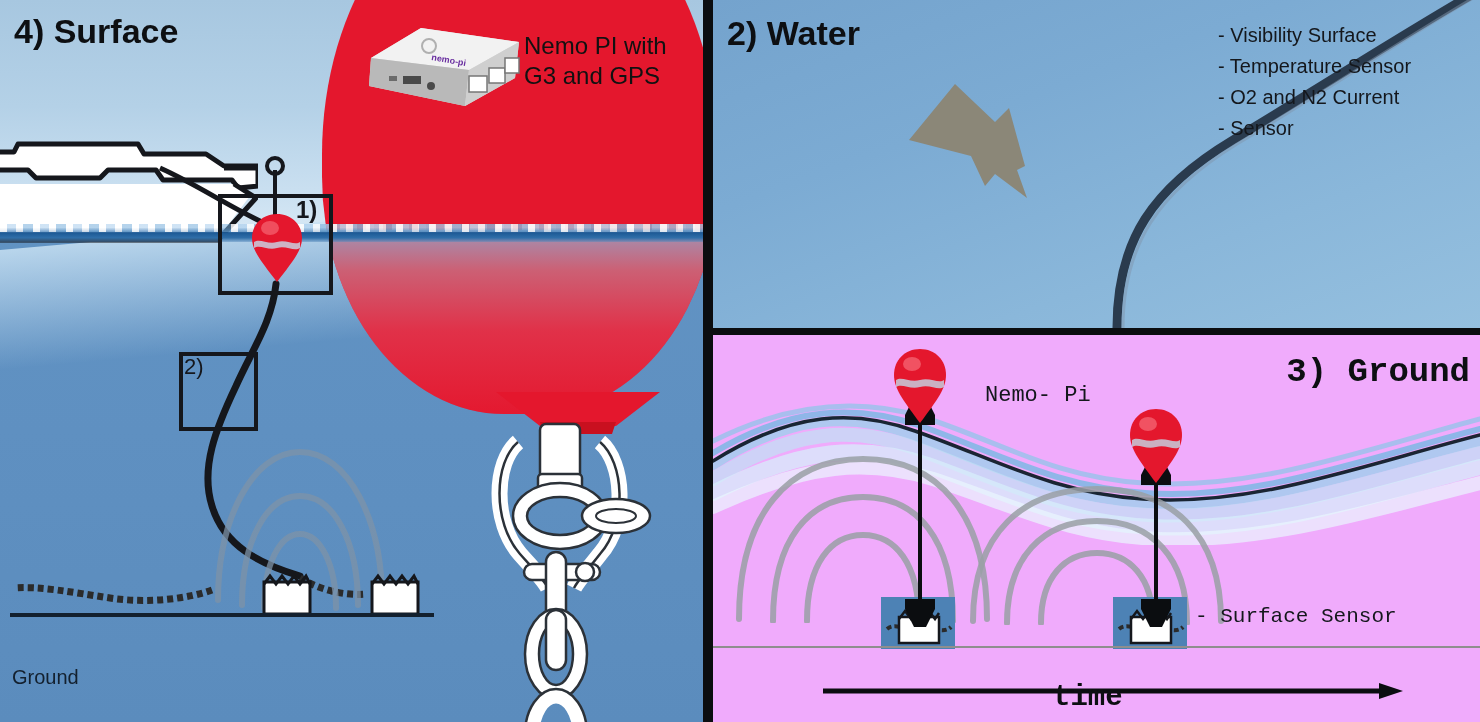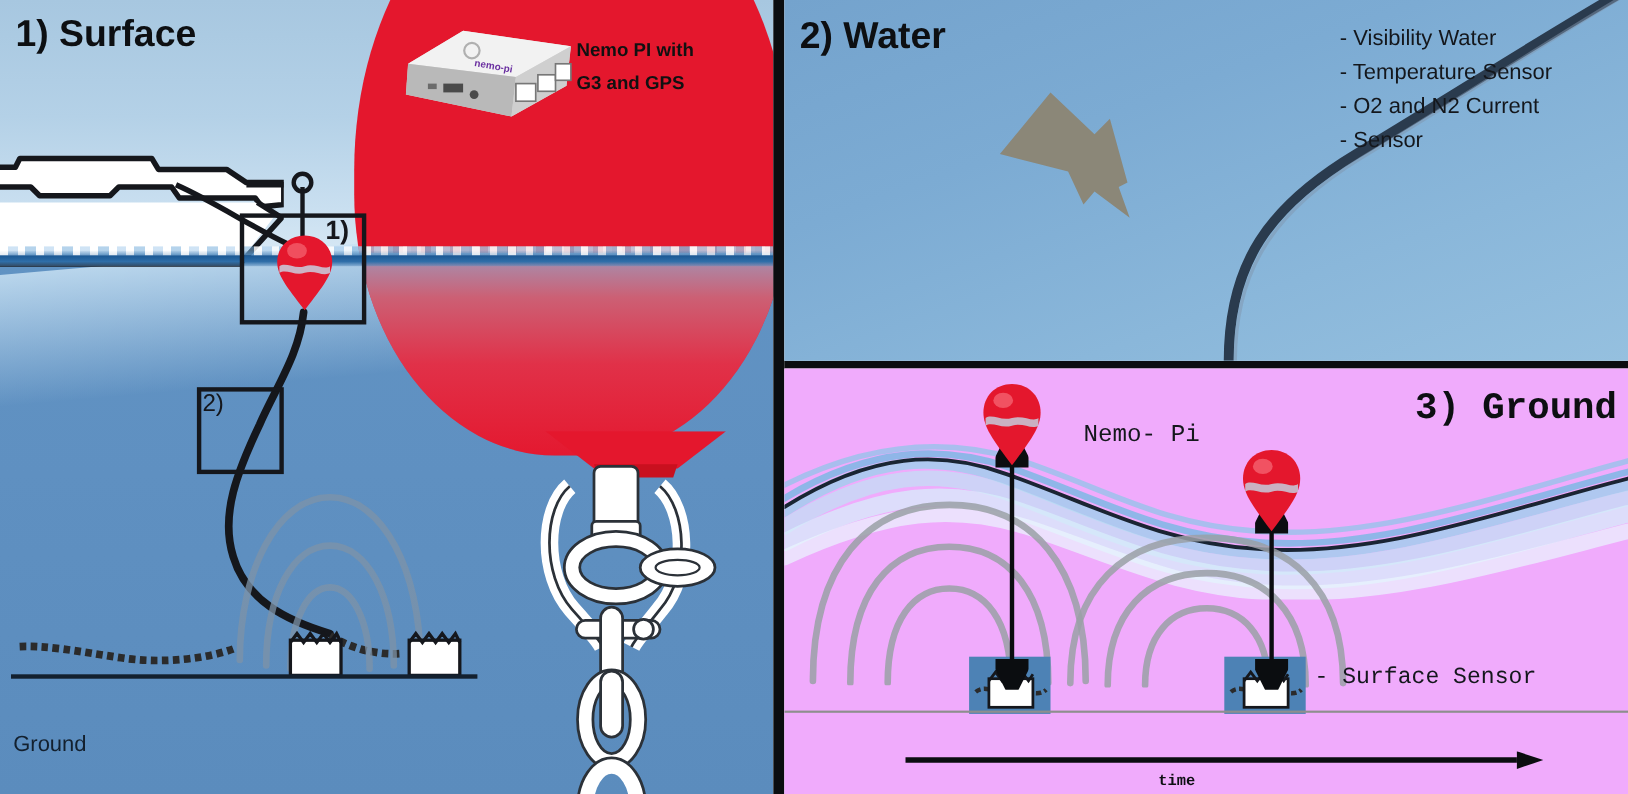--- a/index.html
+++ b/index.html
@@ -78,21 +78,21 @@
     background: repeating-linear-gradient(90deg,
       rgba(214,178,190,0.95) 0px, rgba(214,178,190,0.95) 9px,
       rgba(190,140,158,0.85) 9px, rgba(190,140,158,0.85) 18px,
       rgba(228,200,208,0.9) 18px, rgba(228,200,208,0.9) 26px);
   }
 
   
   .nemopi-device { position: absolute; left: 365px; top: 24px; width: 160px; height: 86px; }
   .nemopi-caption {
     position: absolute; left: 524px; top: 31px;
-    font-size: 17px; line-height: 30px; color: #111; font-weight: 700;
+    font-size: 24px; line-height: 30px; color: #111; font-weight: 400;
     white-space: pre-line;
   }
 
   
   .shackle { position: absolute; left: 488px; top: 404px; width: 180px; height: 320px; }
 
   
   .callout {
     position: absolute;
     border: 4px solid #15171c;
@@ -160,22 +160,22 @@
     position: absolute; left: 482px; top: 270px;
     font-size: 21px; color: #14171c; white-space: nowrap;
   }
   .ground-hline {
     position: absolute; left: 0; top: 311px; width: 767px; height: 2px; background: #8e8e8e;
   }
   .time-axis {
     position: absolute; left: 110px; top: 348px; width: 580px; height: 20px;
   }
   .time-label {
-    position: absolute; left: 340px; top: 368px;
-    font-size: 14px; font-weight: 700; color: #0d0f12;
+    position: absolute; left: 340px; top: 346px;
+    font-size: 29px; font-weight: 700; color: #0d0f12;
   }
   .seabed-box {
     position: absolute; width: 74px; height: 52px; background: #4d82b5;
   }
   #seabed-box-1 { left: 168px; top: 262px; }
   #seabed-box-2 { left: 400px; top: 262px; }
 </style>
 </head>
 <body>
 
@@ -285,41 +285,41 @@
       <rect x="124" y="44" width="16" height="15" fill="#ffffff" stroke="#777" stroke-width="1.5"></rect>
       <rect x="140" y="34" width="14" height="15" fill="#ffffff" stroke="#777" stroke-width="1.5"></rect>
     </svg>
 
     <div class="nemopi-caption">Nemo PI with
 G3 and GPS</div>
 
     <div class="ground-line-1"></div>
     <div class="ground-label-1">Ground</div>
 
-    <div class="panel-heading" style="left:14px;top:12px;">1) Surface</div>
+    <div class="panel-heading" style="left:14px;top:12px;">4) Surface</div>
   </div>
 
   <div class="divider-v"></div>
   <div class="divider-h"></div>
 
   <div id="panel-water">
 
     <svg style="position:absolute;left:0;top:0;width:767px;height:328px" viewBox="0 0 767 328">
       <path d="M767 -10 C700 28 600 92 520 140 C440 188 404 240 404 328" fill="none" stroke="#2a3b4e" stroke-width="9" stroke-linecap="round"></path>
       <path d="M767 -6 C702 32 604 96 524 144 C446 192 410 244 410 328" fill="none" stroke="#7f96ad" stroke-width="3" opacity="0.5"></path>
     </svg>
 
     <svg style="position:absolute;left:186px;top:78px;width:160px;height:130px" viewBox="0 0 160 130">
       <path d="M56 6 L96 44 L110 30 L126 88 L118 92 L128 120 L96 96 L86 108 L72 78 L10 62 Z" fill="#8b8778"></path>
     </svg>
 
     <div class="panel-heading" id="water-title">2) Water</div>
 
     <div class="sensor-list">
-      <div>- Visibility Water</div>
+      <div>- Visibility Surface</div>
       <div>- Temperature Sensor</div>
       <div>- O2 and N2 Current</div>
       <div>- Sensor</div>
     </div>
   </div>
 
   <div id="panel-ground">
 
     <svg style="position:absolute;left:0;top:60px;width:767px;height:150px" viewBox="0 0 767 150">
       <g fill="none" stroke-linecap="round">

